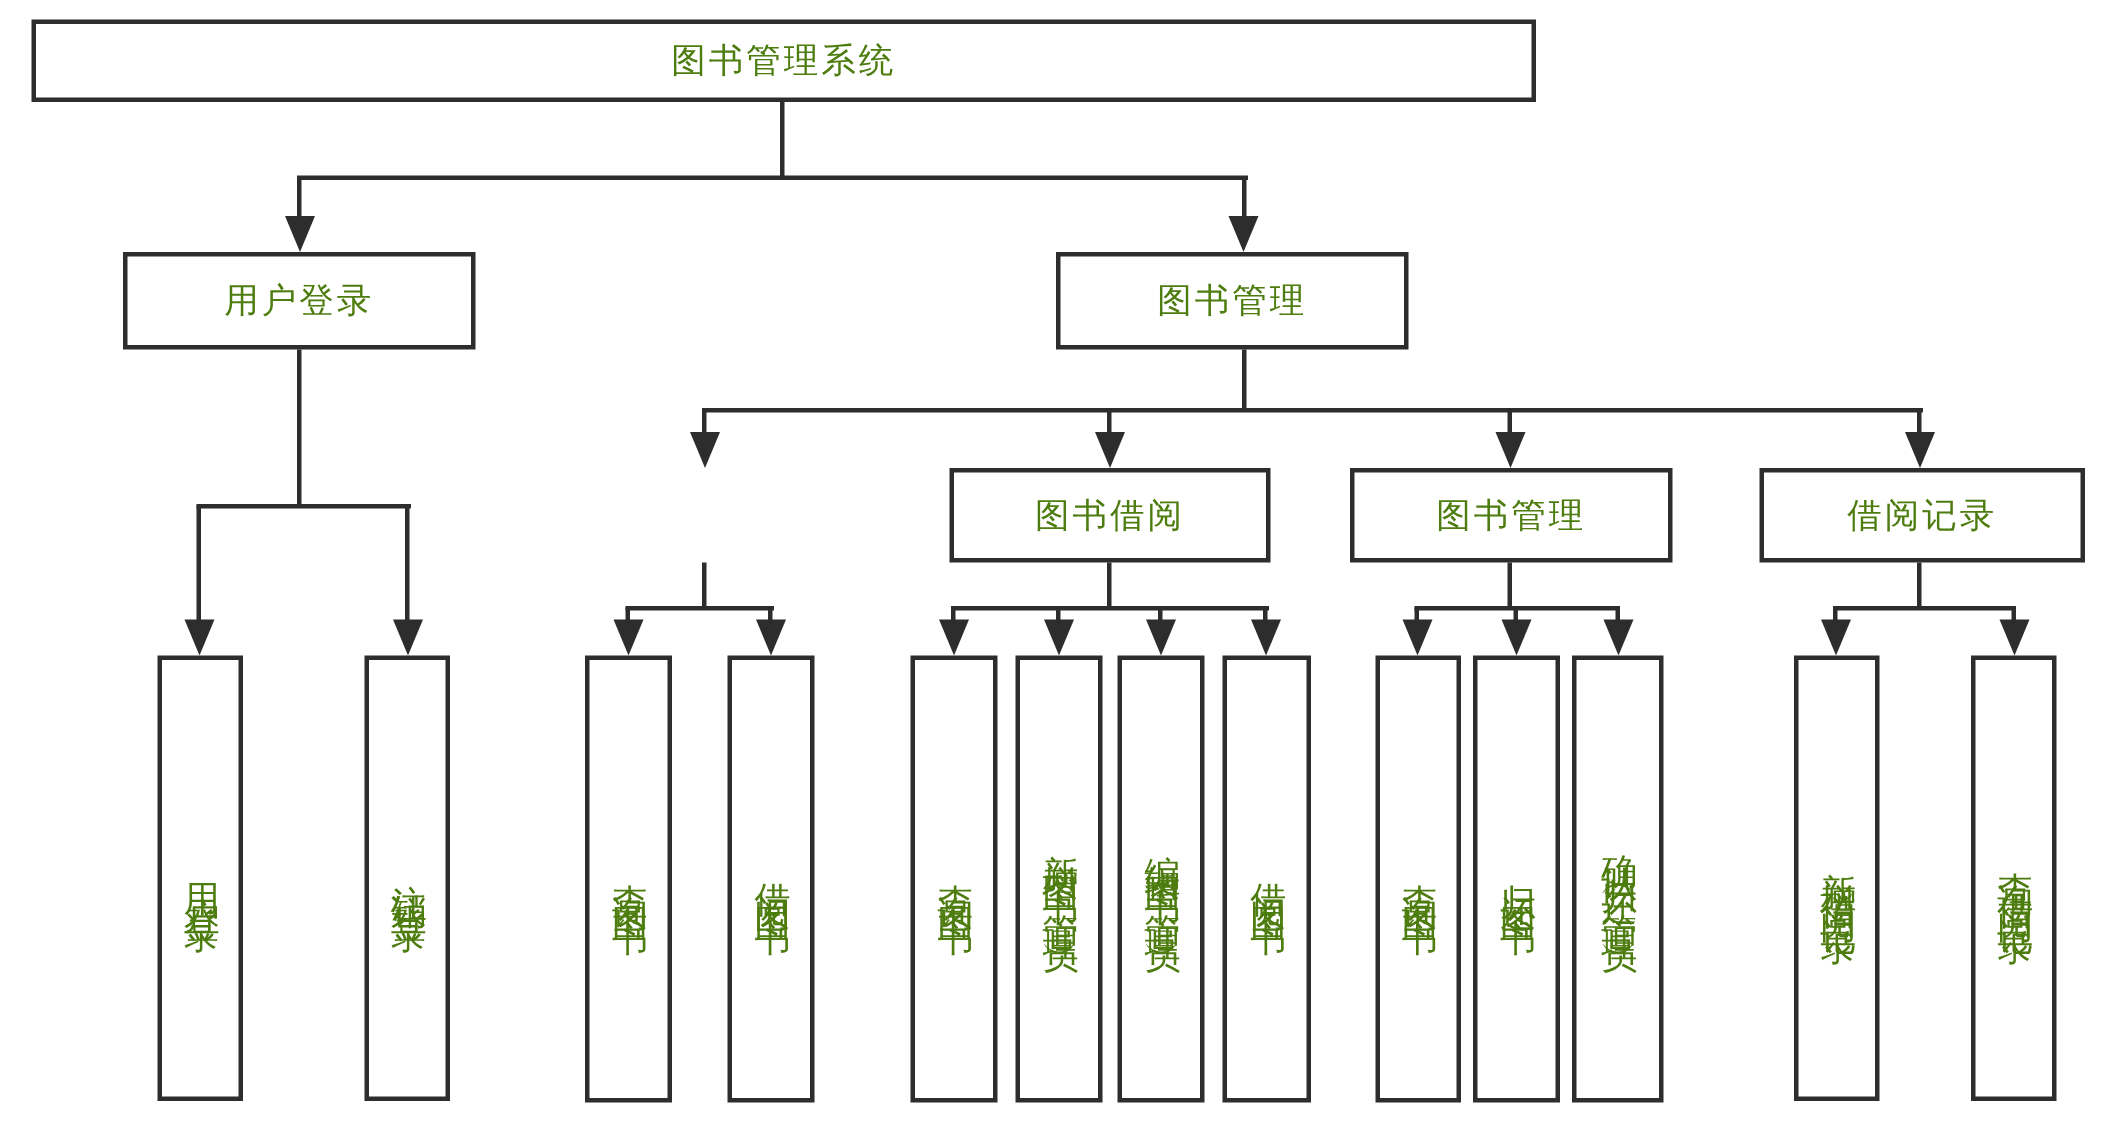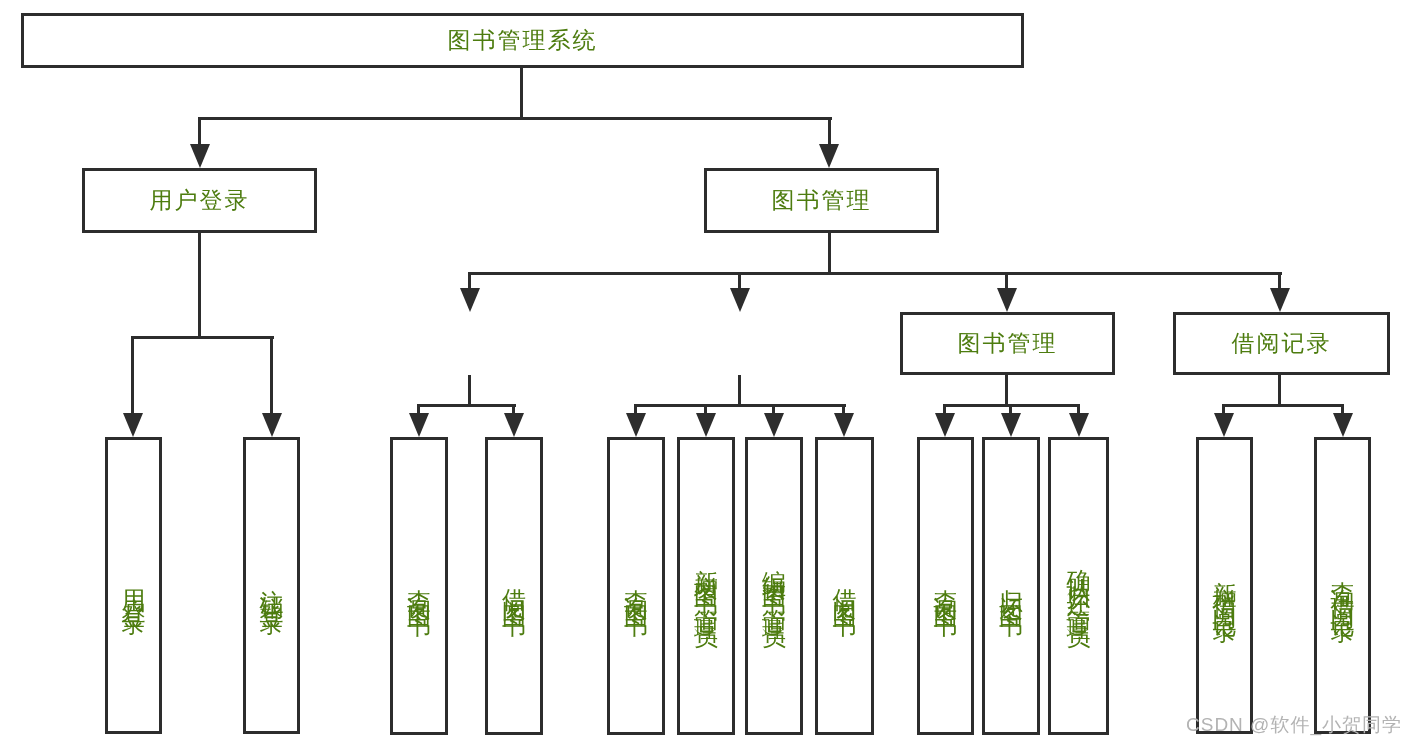--- a/index.html
+++ b/index.html
@@ -69,20 +69,23 @@
   <div class="hline" style="left:468px;top:272px;width:814px;"></div>
   <div class="vline" style="left:468px;top:273px;height:17px;"></div>
   <div class="arrow" style="left:460px;top:288px;"></div>
   <div class="vline" style="left:738px;top:273px;height:17px;"></div>
   <div class="arrow" style="left:730px;top:288px;"></div>
   <div class="vline" style="left:1005px;top:273px;height:17px;"></div>
   <div class="arrow" style="left:997px;top:288px;"></div>
   <div class="vline" style="left:1278px;top:273px;height:17px;"></div>
   <div class="arrow" style="left:1270px;top:288px;"></div>
 
+  <div class="box box-h" style="left:633px;top:312px;width:214px;height:63px;">
+    <span>图书借阅</span>
+  </div>
   <div class="box box-h" style="left:900px;top:312px;width:215px;height:63px;">
     <span>图书管理</span>
   </div>
   <div class="box box-h" style="left:1173px;top:312px;width:217px;height:63px;">
     <span>借阅记录</span>
   </div>
 
   <div class="vline" style="left:468px;top:375px;height:31px;"></div>
   <div class="hline" style="left:417px;top:404px;width:99px;"></div>
   <div class="vline" style="left:417px;top:405px;height:10px;"></div>
@@ -147,15 +150,14 @@
   <div class="vline" style="left:1341px;top:405px;height:10px;"></div>
   <div class="arrow" style="left:1333px;top:413px;"></div>
 
   <div class="box box-v" style="left:1196px;top:437px;width:57px;height:297px;">
     <span>新增借阅记录</span>
   </div>
   <div class="box box-v" style="left:1314px;top:437px;width:57px;height:297px;">
     <span>查询借阅记录</span>
   </div>
 
-  <div class="watermark">CSDN @软件_小贺同学</div>
 
 </div>
 
 </body></html>

